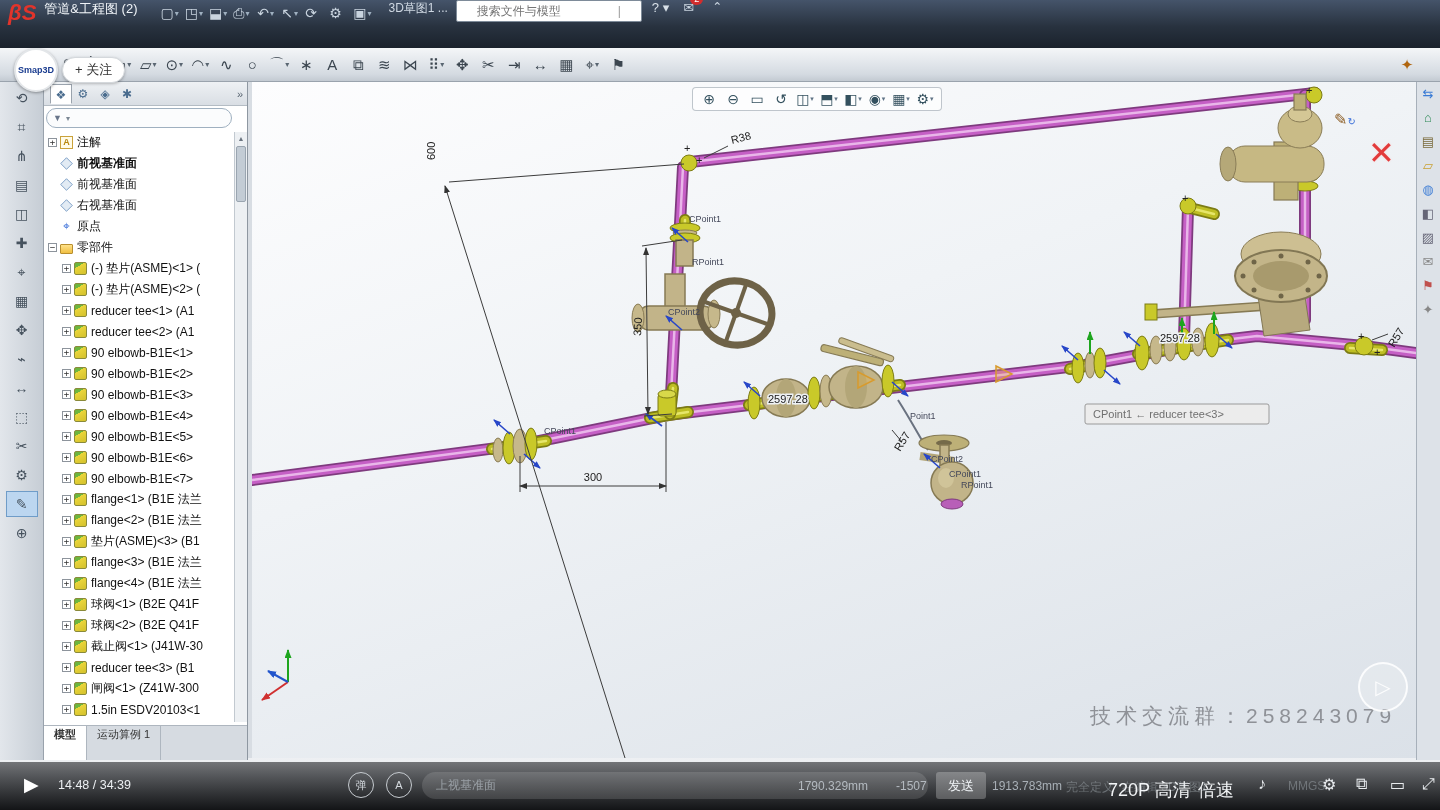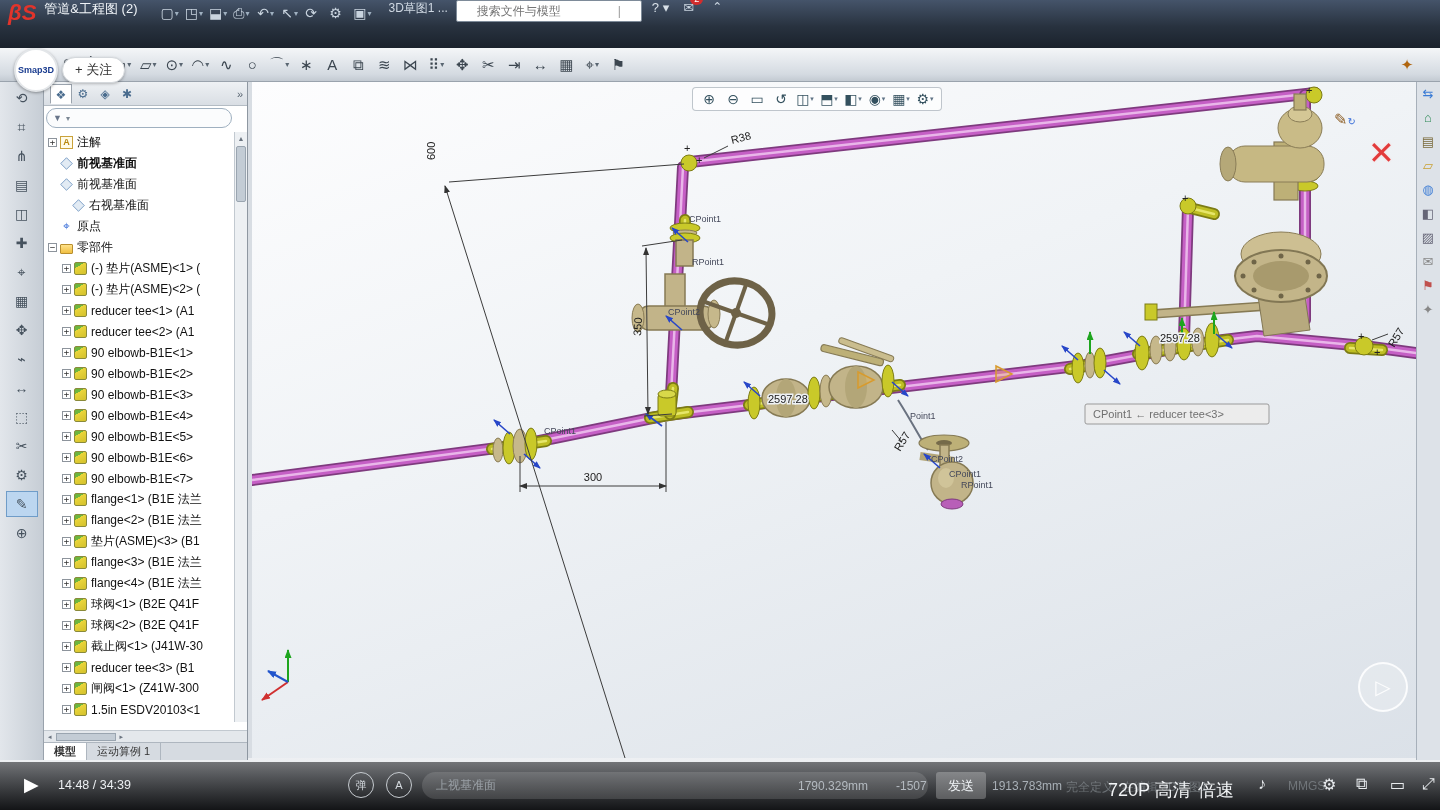--- a/index.html
+++ b/index.html
@@ -70,21 +70,21 @@
   .ti-origin { color:#3a6fd8; font-size:12px; line-height:13px; }
   .ti-folder { background:linear-gradient(#ffe28a,#f0bf42); border:1px solid #b98f2e; height:10px; margin-top:3px; border-radius:1px; }
   .tlabel { overflow:hidden; }
   #vscroll { position:absolute; right:0; top:50px; width:13px; height:590px; background:#edf0f3; border-left:1px solid #c2c9d0; }
   #vscroll .arr { display:block; width:100%; height:13px; font-size:7px; color:#6b7480; text-align:center; line-height:13px; }
   #vthumb { position:absolute; left:1px; top:14px; width:10px; height:56px; background:#c3ccd5; border:1px solid #9aa5b0; border-radius:2px; }
   #hscroll { position:absolute; left:0; bottom:18px; width:100%; height:12px; background:#e4e8ec; border-top:1px solid #c2c9d0;
     display:flex; align-items:center; font-size:7px; color:#6b7480; }
   #hscroll span { padding:0 4px; }
   #hthumb { width:60px; height:8px; background:#c3ccd5; border:1px solid #9aa5b0; }
-  #btabs { position:absolute; left:0; bottom:0; width:100%; height:18px; background:#d6dbe1; display:flex;
+  #btabs { position:absolute; left:0; bottom:0; width:100%; height:35px; background:#d6dbe1; display:flex;
     border-top:1px solid #aeb6bf; font-size:11px; }
   .btab { padding:1px 10px 0 10px; color:#333; border-right:1px solid #aeb6bf; }
   .btab.active { background:#fff; font-weight:bold; }
 
   
   #viewport { left:252px; top:82px; width:1164px; height:678px;
     background:linear-gradient(160deg,#fdfdfe 0%,#f0f3f6 40%,#dbe1e8 100%); overflow:hidden; }
   #hud { position:absolute; left:440px; top:5px; height:24px; background:rgba(255,255,255,.68);
     border:1px solid rgba(150,160,170,.6); border-radius:4px; display:flex; align-items:center; padding:0 4px; }
   .hbtn { background:transparent; border:none; color:#33505e; font-size:14px; height:22px; min-width:24px;
@@ -328,21 +328,21 @@
       <div class="trow" style="padding-left: 4px; font-weight: bold;">
         <span class="exsp"></span>
         <span class="ti ti-plane"></span>
         <span class="tlabel">前视基准面</span>
       </div>
       <div class="trow" style="padding-left: 4px;">
         <span class="exsp"></span>
         <span class="ti ti-plane"></span>
         <span class="tlabel">前视基准面</span>
       </div>
-      <div class="trow" style="padding-left: 16px;">
+      <div class="trow" style="padding-left: 4px;">
         <span class="exsp"></span>
         <span class="ti ti-plane"></span>
         <span class="tlabel">右视基准面</span>
       </div>
       <div class="trow" style="padding-left: 4px;">
         <span class="exsp"></span>
         <span class="ti ti-origin">⌖</span>
         <span class="tlabel">原点</span>
       </div>
       <div class="trow" style="padding-left: 4px;">
@@ -787,20 +787,21 @@
       </button>
     </div>
 
   
   <div id="confcorner">
     <span>✎</span><span class="mini">↻</span>
   </div>
   <div id="closex">✕</div>
 
   
+  <div id="watermark">技术交流群：258243079</div>
   <div id="ghostplay">
     <span>▷</span>
   </div>
 </div>
 
 <div id="taskstrip" class="abs">
     <div class="tpicon" style="color: rgb(58, 123, 213);">⇆</div>
     <div class="tpicon" style="color: rgb(46, 139, 87);">⌂</div>
     <div class="tpicon" style="color: rgb(122, 106, 58);">▤</div>
     <div class="tpicon" style="color: rgb(200, 160, 50);">▱</div>

